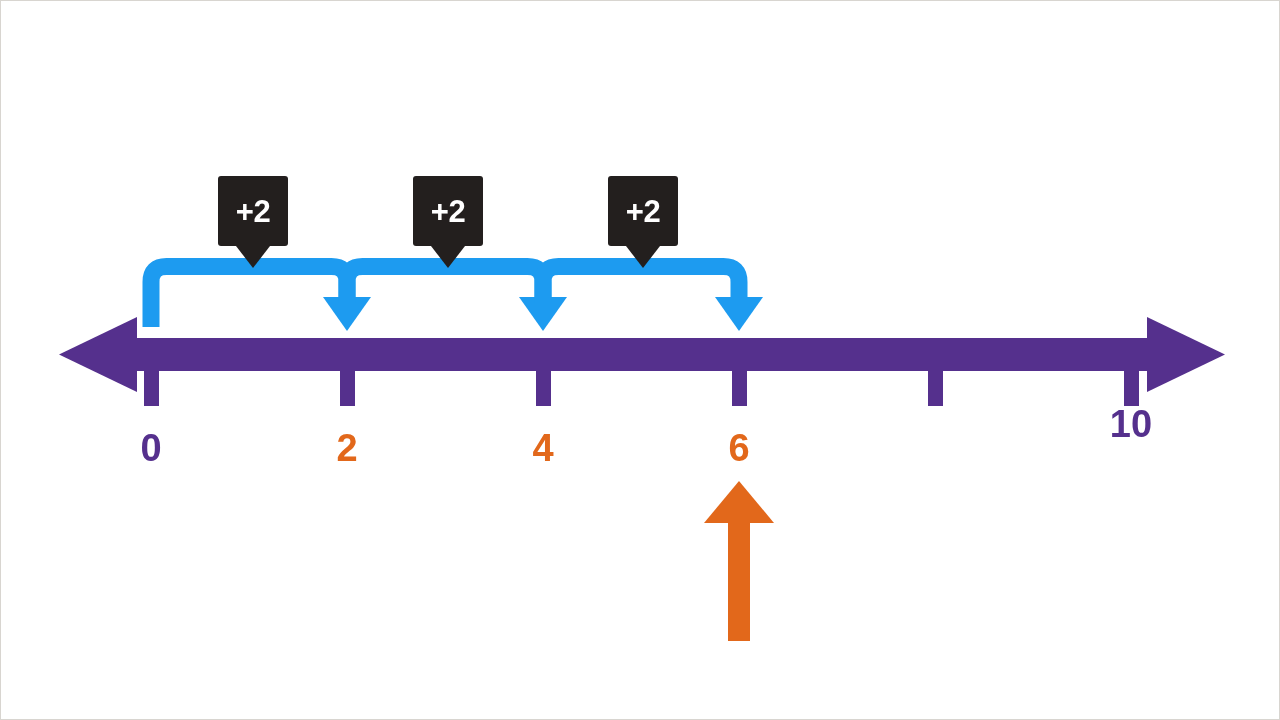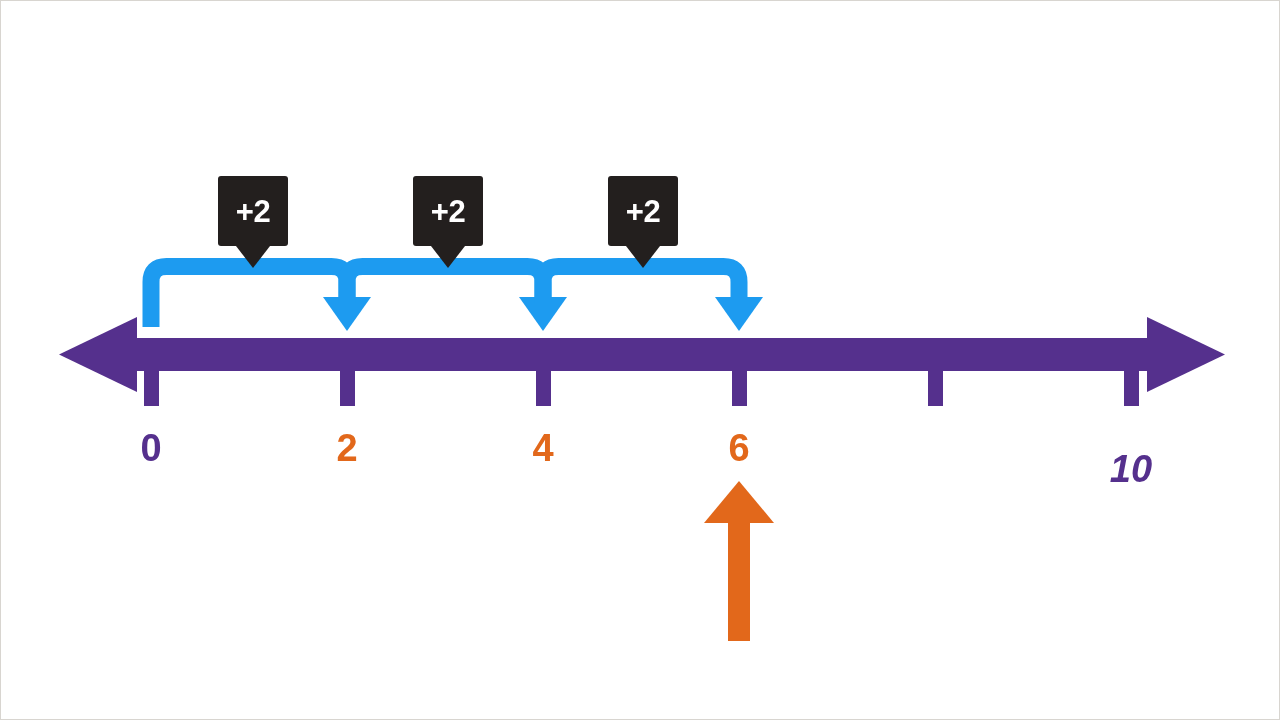--- a/index.html
+++ b/index.html
@@ -114,21 +114,21 @@
     <g>
       <rect x="727" y="518" width="22" height="122" fill="#E2681B"></rect>
       <polygon points="738,480 703,522 773,522" fill="#E2681B"></polygon>
     </g>
   </svg>
 
   <div class="tick-label" style="left:150px; top:428px; color:#55308D;">0</div>
   <div class="tick-label" style="left:346px; top:428px; color:#E2681B;">2</div>
   <div class="tick-label" style="left:542px; top:428px; color:#E2681B;">4</div>
   <div class="tick-label" style="left:738px; top:428px; color:#E2681B;">6</div>
-  <div class="tick-label" style="left:1130px; top:449px; color:#55308D;font-style:italic;">10</div>
+  <div class="tick-label" style="left:1130px; top:404px; color:#55308D;">10</div>
 
   <div class="jump-badge" style="left:252px; top:175px;">
     <span class="jump-badge-text">+2</span>
     <span class="jump-badge-tail"></span>
   </div>
 
   <div class="jump-badge" style="left:447px; top:175px;">
     <span class="jump-badge-text">+2</span>
     <span class="jump-badge-tail"></span>
   </div>

